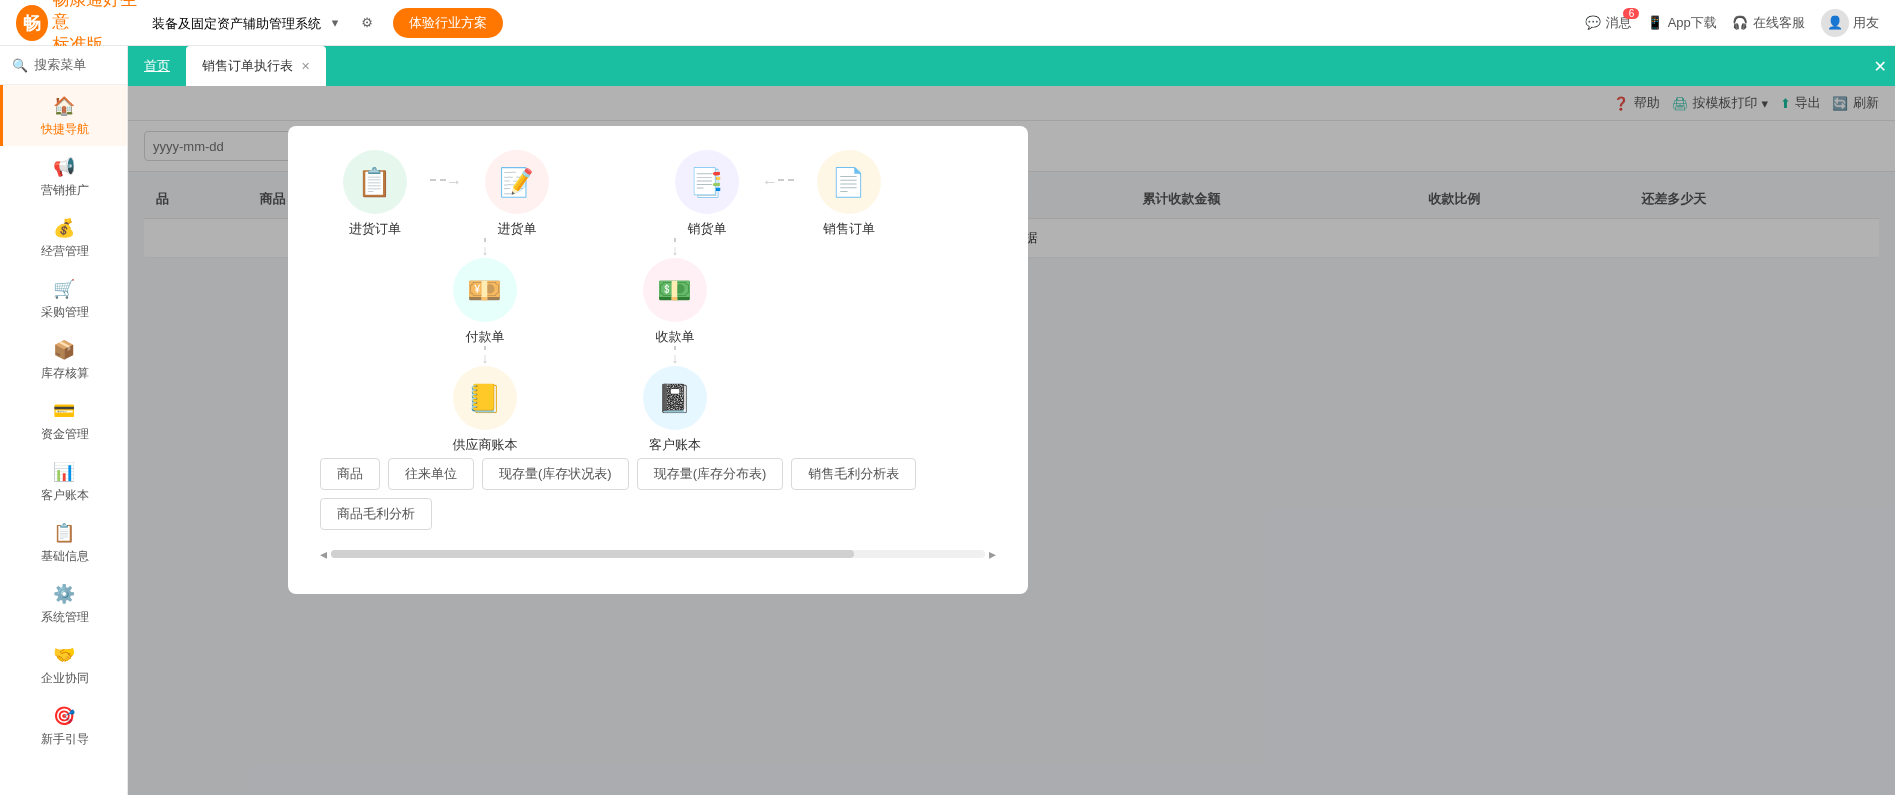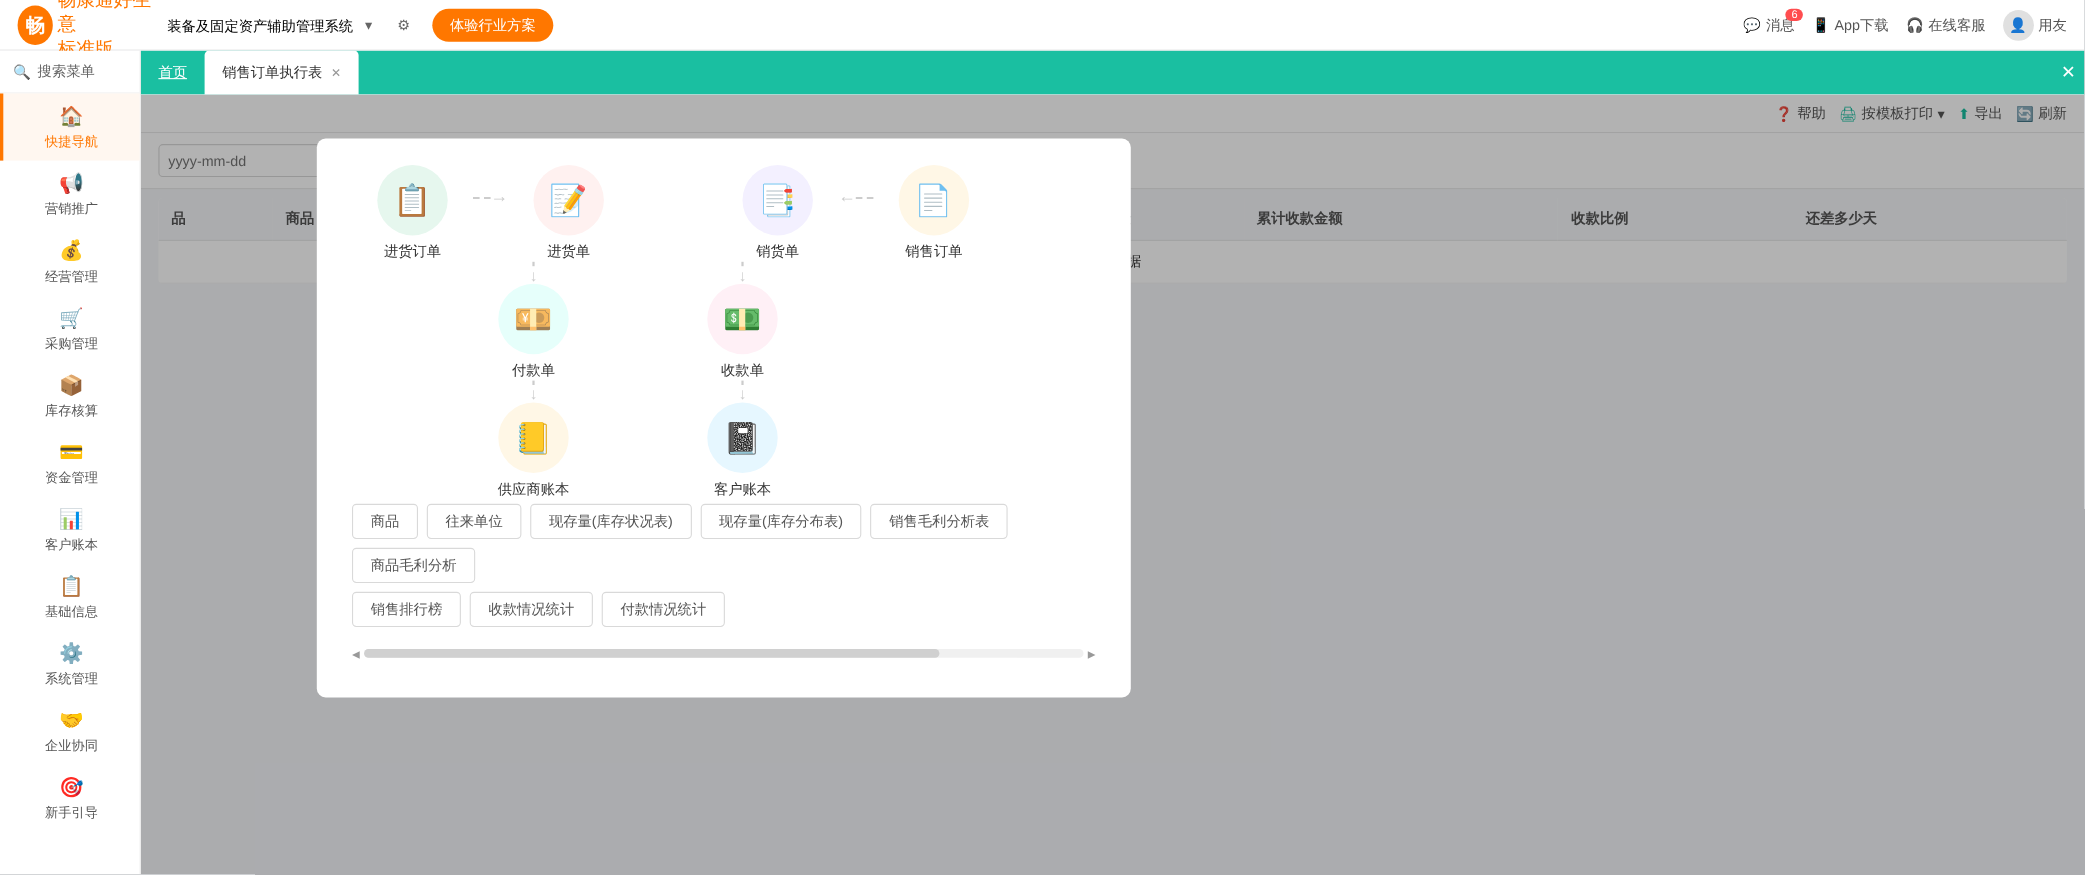--- a/index.html
+++ b/index.html
@@ -352,25 +352,20 @@
 
             <div class="common-functions">
               <div class="cf-buttons">
                 <button class="cf-btn">商品</button>
                 <button class="cf-btn">往来单位</button>
                 <button class="cf-btn">现存量(库存状况表)</button>
                 <button class="cf-btn">现存量(库存分布表)</button>
                 <button class="cf-btn">销售毛利分析表</button>
                 <button class="cf-btn">商品毛利分析</button>
               </div>
-              <div class="cf-buttons" style="margin-top:8px;">
-                <button class="cf-btn">销售排行榜</button>
-                <button class="cf-btn">收款情况统计</button>
-                <button class="cf-btn">付款情况统计</button>
-              </div>
             </div>
 
             <div class="modal-scrollbar">
               <div class="scrollbar-arrows">
                 <span class="scroll-arrow">◂</span>
                 <div class="scrollbar-track" style="flex:1; margin:0 4px;">
                   <div class="scrollbar-thumb"></div>
                 </div>
                 <span class="scroll-arrow">▸</span>
               </div>

